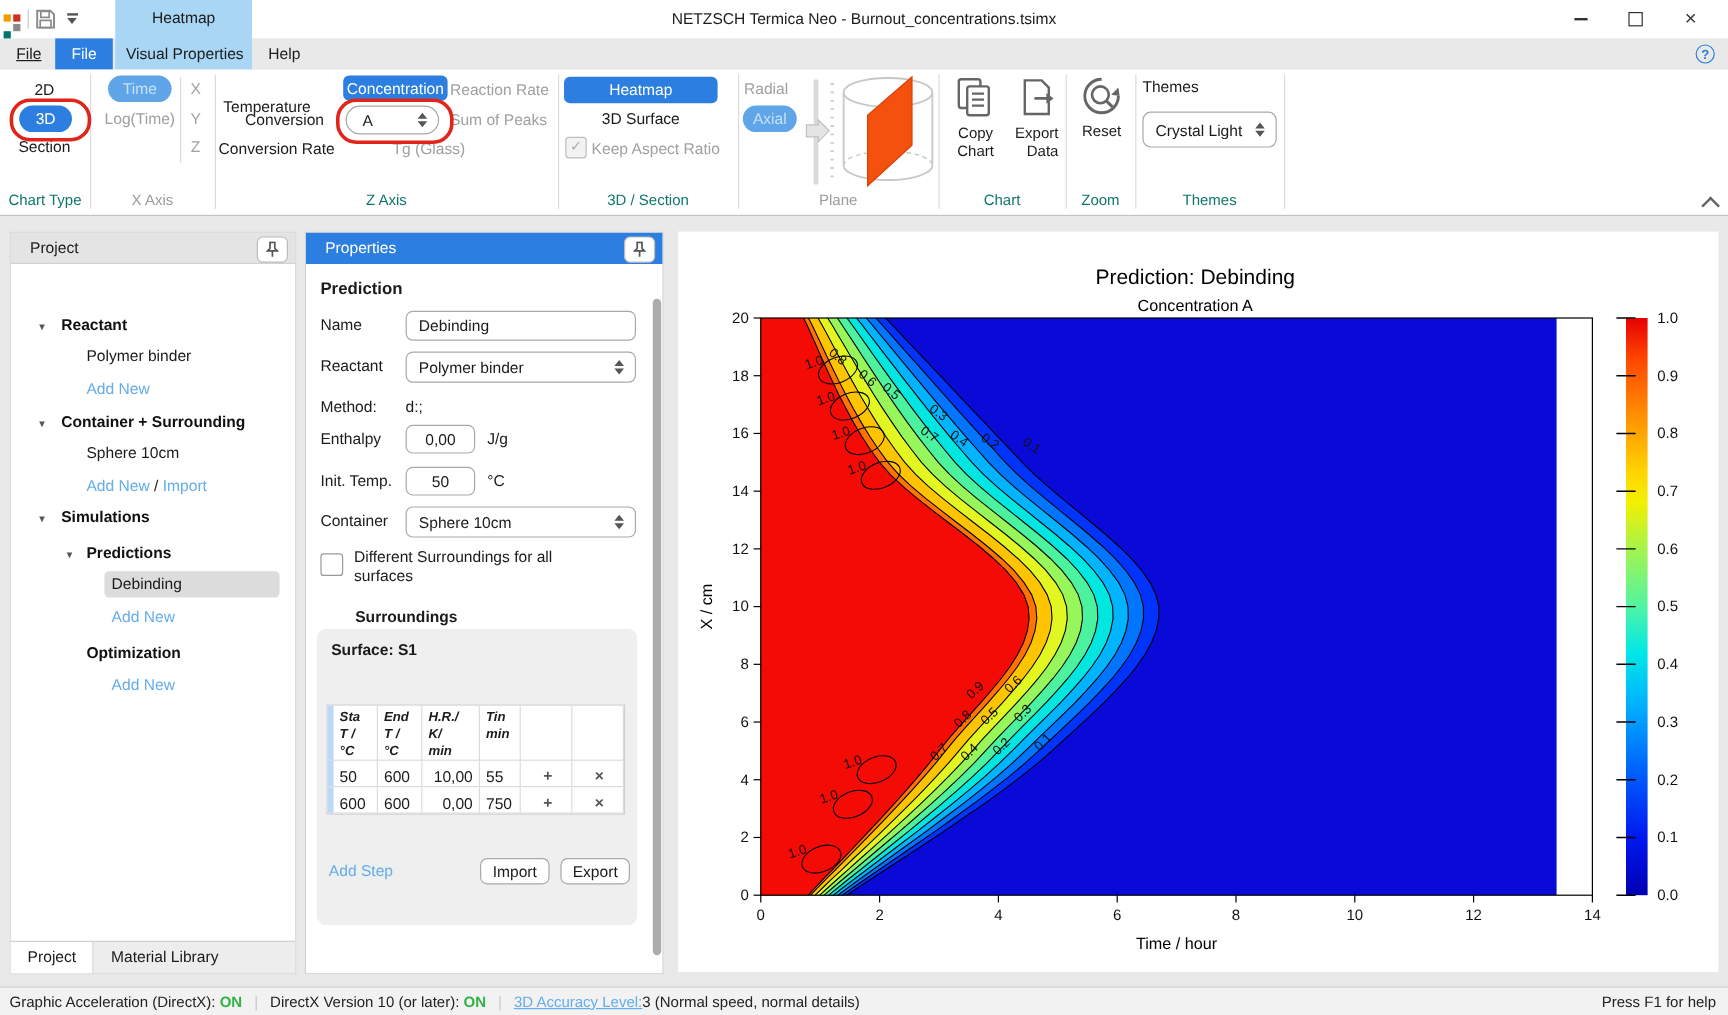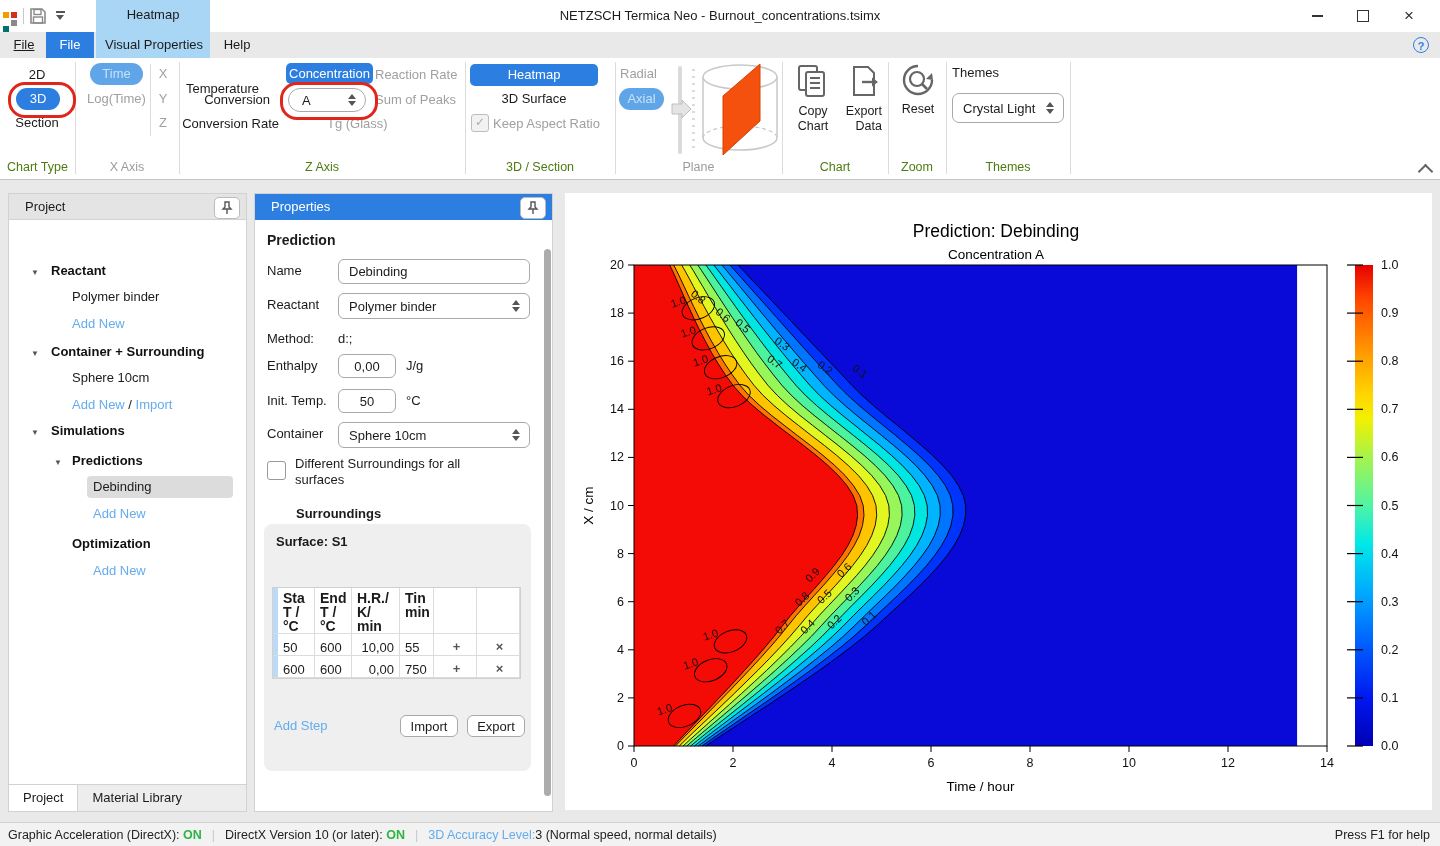--- a/index.html
+++ b/index.html
@@ -8,21 +8,21 @@
        font-size:13px;overflow:hidden;outline:1px solid #9e9e9e;}
   .abs{position:absolute;}
   .titlebar{left:0;top:0;width:1440px;height:32px;background:#fff;}
   .ctxblock{left:96px;top:0;width:114px;height:58px;background:#A9D6F5;}
   .ctxlabel{left:96px;top:0;width:114px;height:30px;line-height:30px;text-align:center;color:#1b1b1b;}
   .menubar{left:0;top:32px;width:1440px;height:26px;background:transparent;}
   .mtab{top:32px;height:26px;line-height:26px;text-align:center;}
   .mtab.active{background:#2C7FE1;color:#fff;}
   .ribbon{left:0;top:58px;width:1440px;height:122px;background:#fff;border-bottom:1px solid #C4C4C4;box-sizing:border-box;}
   .gdiv{top:62px;width:1px;height:112px;background:#DCDCDC;}
-  .glabel{top:159px;height:16px;line-height:16px;text-align:center;font-size:12.5px;color:#4d7c0f;}
+  .glabel{top:159px;height:16px;line-height:16px;text-align:center;font-size:12.5px;color:#0f766e;}
   .glabel.dis{color:#9c9c9c;}
   .btn-blue{background:#2C7FE1;color:#fff;text-align:center;}
   .btn-blue-dis{background:#5FA5E8;color:#C8E0F8;text-align:center;}
   .gray{color:#A0A0A0;}
   .blk{color:#1b1b1b;}
   .r5{border-radius:5px;}
   .r11{border-radius:11px;}
   .lh22{line-height:22px;}
   .ring{border:3px solid #E1251B;border-radius:17px;background:transparent;z-index:30;}
   .combo{background:#fff;border:1px solid #A9A9A9;display:flex;align-items:center;box-sizing:border-box;}
@@ -35,21 +35,21 @@
   .pin{position:absolute;right:6px;top:3px;width:24px;height:20px;border:1px solid #bbb;border-radius:5px;background:#fff;display:flex;align-items:center;justify-content:center;}
   .tree-hd{font-weight:bold;color:#111;}
   .tri{font-size:8px;color:#555;}
   .link{color:#64ACEC;}
   .sel-item{background:#DCDCDC;border-radius:4px;}
   .tbox{background:#fff;border:1px solid #A9A9A9;border-radius:6px;box-sizing:border-box;}
   .card{background:#EFEFEF;border-radius:8px;}
   .wbtn{background:#fff;border:1px solid #A9A9A9;border-radius:6px;text-align:center;box-sizing:border-box;}
   .tbl{display:grid;grid-template-columns:5px 37px 37px 48px 34px 43px 43px;background:#fff;border:1px solid #D0D0D0;}
   .tbl .c{border-right:1px solid #DCDCDC;border-bottom:1px solid #DCDCDC;padding:3px 2px 0 5px;box-sizing:border-box;overflow:hidden;}
-  .tbl .hc{white-space:pre-line;font-weight:bold;font-size:14px;line-height:14px;}
+  .tbl .hc{white-space:pre-line;font-weight:bold;font-size:11px;line-height:14px;font-style:italic;}
   .tbl .strip{background:#BCD9F7;border-bottom:1px solid #DCDCDC;}
   .tbl .ic{color:#555;font-weight:bold;text-align:center;padding-top:5px;}
   .statusbar{left:0;top:822px;width:1440px;height:24px;background:#F2F2F2;border-top:1px solid #D0D0D0;
              display:flex;align-items:center;font-size:12.5px;color:#222;box-sizing:border-box;}
   .on{color:#2FB344;font-weight:bold;}
   .ssep{color:#C8C8C8;margin:0 10px;}
   .wctl{width:34px;height:24px;display:flex;align-items:center;justify-content:center;}
   .chev{width:9px;height:9px;border-left:2px solid #666;border-top:2px solid #666;transform:rotate(45deg);}
   svg text{font-family:"Liberation Sans","DejaVu Sans",sans-serif;}
 </style>
@@ -494,18 +494,18 @@
           <line x1="782" y1="553" x2="798" y2="553" stroke="#000" stroke-width="1.2"></line>
           <text x="816" y="557" font-size="12.5" text-anchor="start" fill="#111">0.0</text>
         </svg></div>
   </div>
 
   <div class="abs statusbar">
     <span style="margin-left:8px;"><span>Graphic Acceleration (DirectX): </span><span class="on">ON</span></span>
     <span class="ssep">|</span>
     <span><span>DirectX Version 10 (or later): </span><span class="on">ON</span></span>
     <span class="ssep">|</span>
-    <span><span class="link" style="">3D Accuracy Level:</span><span>3 (Normal speed, normal details)</span></span>
+    <span><span class="link" style="text-decoration:underline;">3D Accuracy Level:</span><span>3 (Normal speed, normal details)</span></span>
     <span style="flex:1;"></span>
     <span style="margin-right:10px;">Press F1 for help</span>
   </div>
 
 </div>
 
 </body></html>

